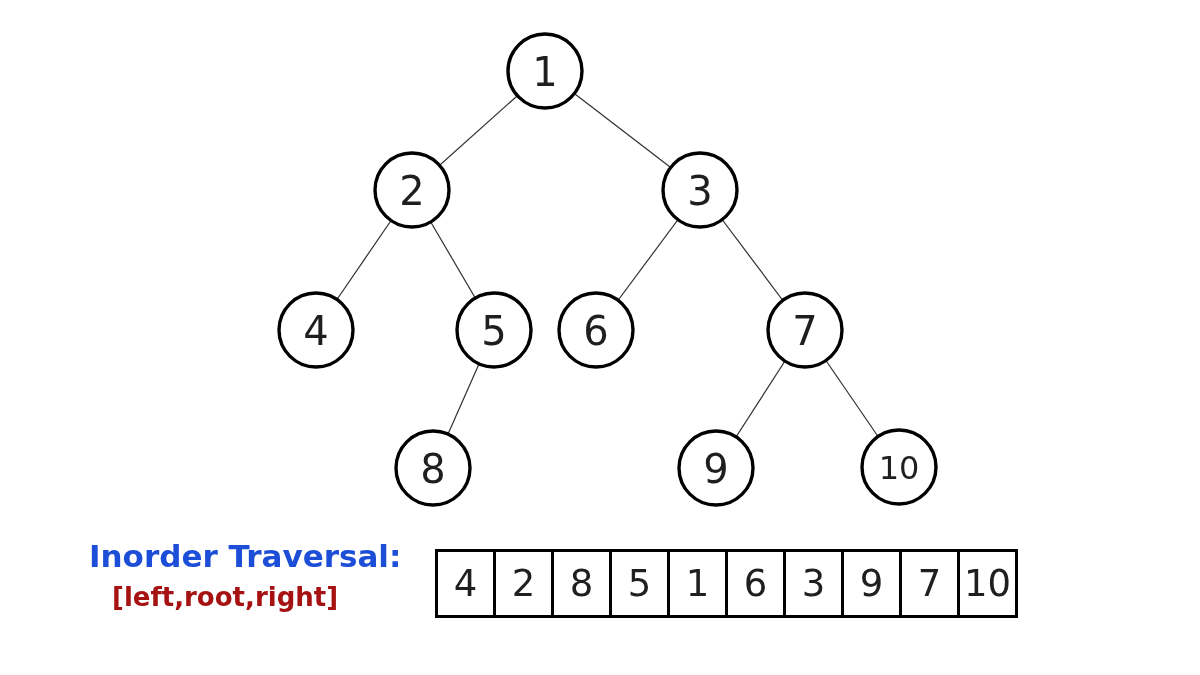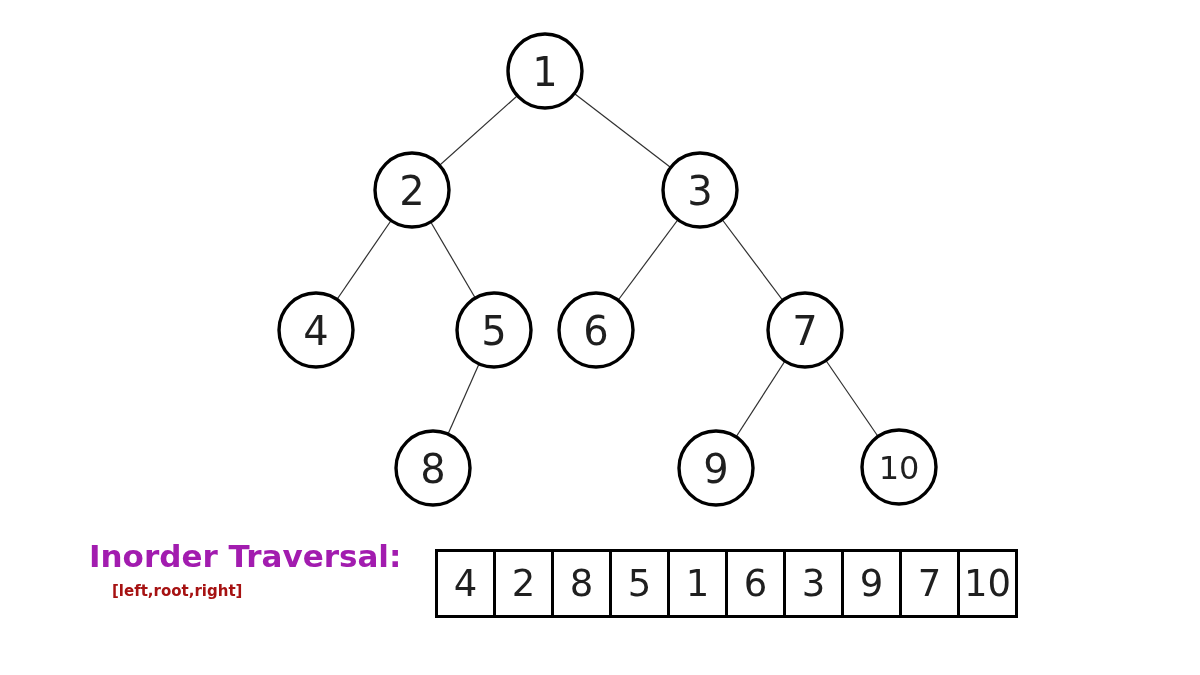--- a/index.html
+++ b/index.html
@@ -20,27 +20,27 @@
     top: 0;
   }
   .label-block {
     position: absolute;
     left: 89px;
     top: 538px;
   }
   .traversal-label {
     font-size: 31px;
     font-weight: bold;
-    color: #a21caf;
+    color: #1d4ed8;
     white-space: nowrap;
   }
   .traversal-hint {
     margin-top: 8px;
     margin-left: 23px;
-    font-size: 15px;
+    font-size: 26px;
     font-weight: bold;
     white-space: nowrap;
   }
   .array-row {
     position: absolute;
     left: 435px;
     top: 549px;
     width: 583px;
     height: 69px;
     display: flex;

